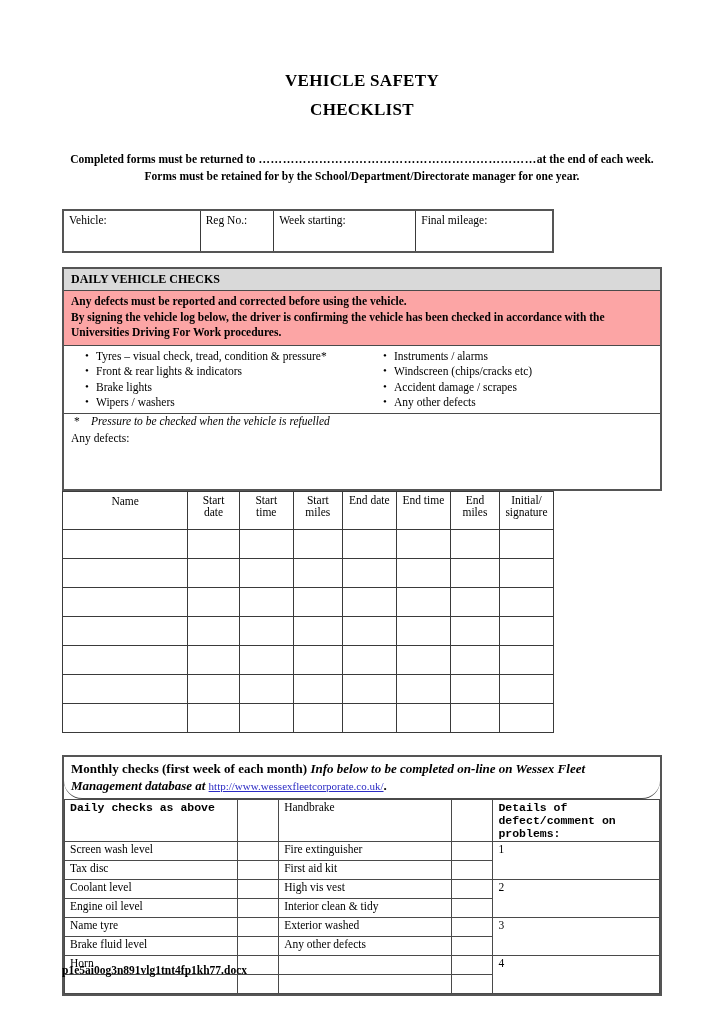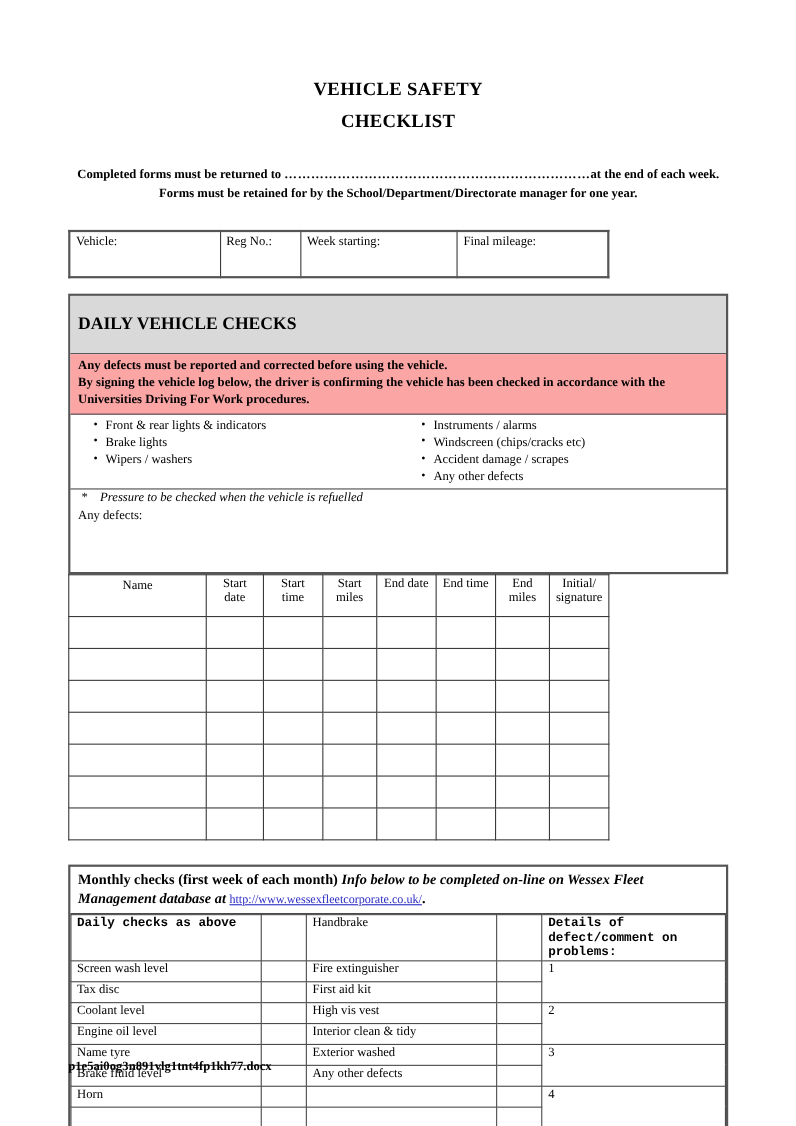--- a/index.html
+++ b/index.html
@@ -85,22 +85,22 @@
 
   
   .daily-block {
     margin-top: 14px;
     border: 2px solid #555;
     width: 596px;
   }
   .daily-head {
     background: #d9d9d9;
     font-weight: bold;
-    font-size: 16px;
-    padding: 17px 7px;
+    font-size: 12px;
+    padding: 3px 7px;
     border-bottom: 1px solid #4a4a4a;
   }
   .daily-sub {
     background: #fca5a5;
     font-weight: bold;
     font-size: 11.5px;
     line-height: 15.5px;
     padding: 3px 7px 4px 7px;
     border-bottom: 1px solid #4a4a4a;
   }
@@ -182,20 +182,21 @@
     margin-top: 22px;
     border: 2px solid #555;
     width: 596px;
   }
   .monthly-head {
     font-size: 13px;
     font-weight: bold;
     line-height: 17px;
     padding: 3px 7px 3px 7px;
     border-bottom: 1px solid #4a4a4a;
+    border-radius: 18px;
   }
   .monthly-head .it {
     font-style: italic;
   }
   .monthly-head a {
     color: #2b2bc4;
     text-decoration: underline;
     font-size: 11px;
     font-weight: normal;
     font-style: normal;
@@ -259,20 +260,21 @@
 
     <div class="daily-block">
       <div class="daily-head">DAILY VEHICLE CHECKS</div>
       <div class="daily-sub">
         <div>Any defects must be reported and corrected before using the vehicle.</div>
         <div>By signing the vehicle log below, the driver is confirming the vehicle has been checked in accordance with the Universities Driving For Work procedures.</div>
       </div>
       <div class="daily-lists">
         <div class="col">
           <ul>
+            <li>Tyres – visual check, tread, condition &amp; pressure*</li>
             <li>Front &amp; rear lights &amp; indicators</li>
             <li>Brake lights</li>
             <li>Wipers / washers</li>
           </ul>
         </div>
         <div class="col">
           <ul>
             <li>Instruments / alarms</li>
             <li>Windscreen (chips/cracks etc)</li>
             <li>Accident damage / scrapes</li>

